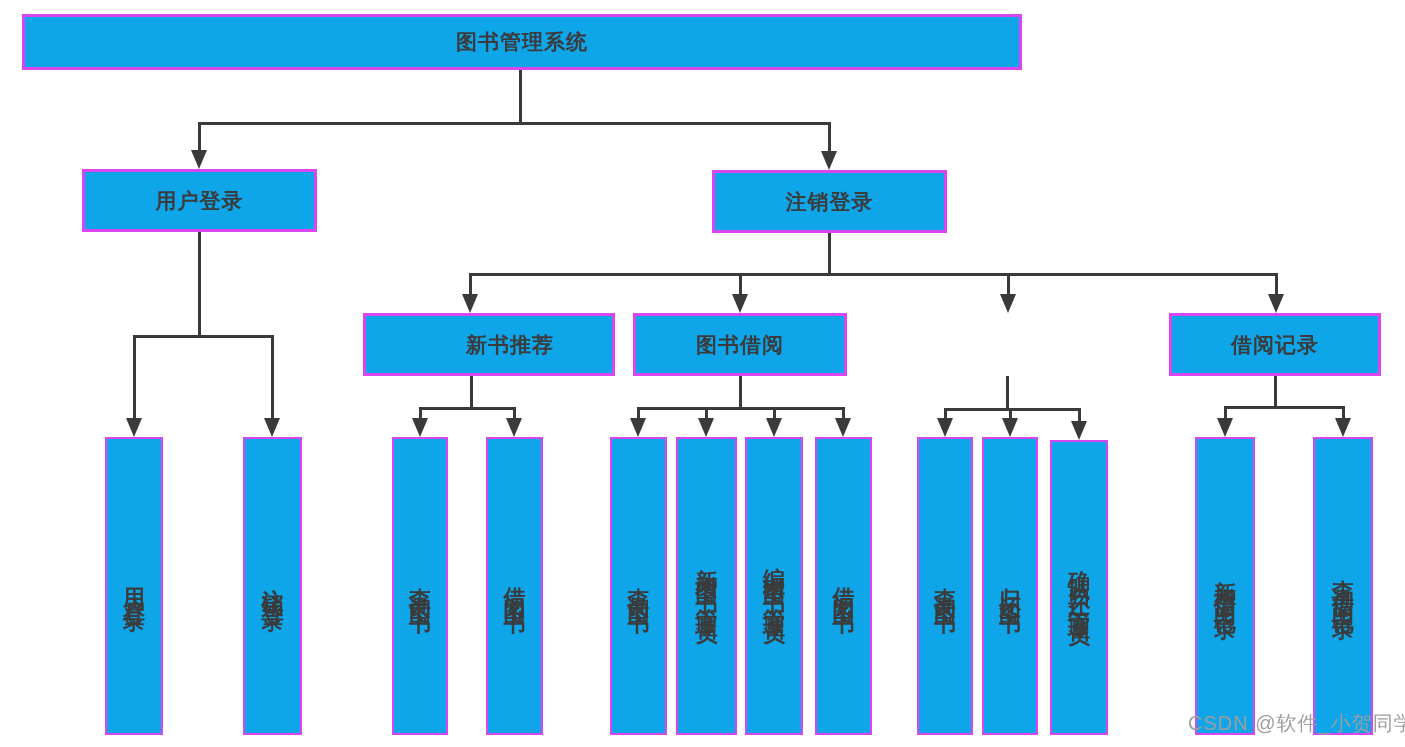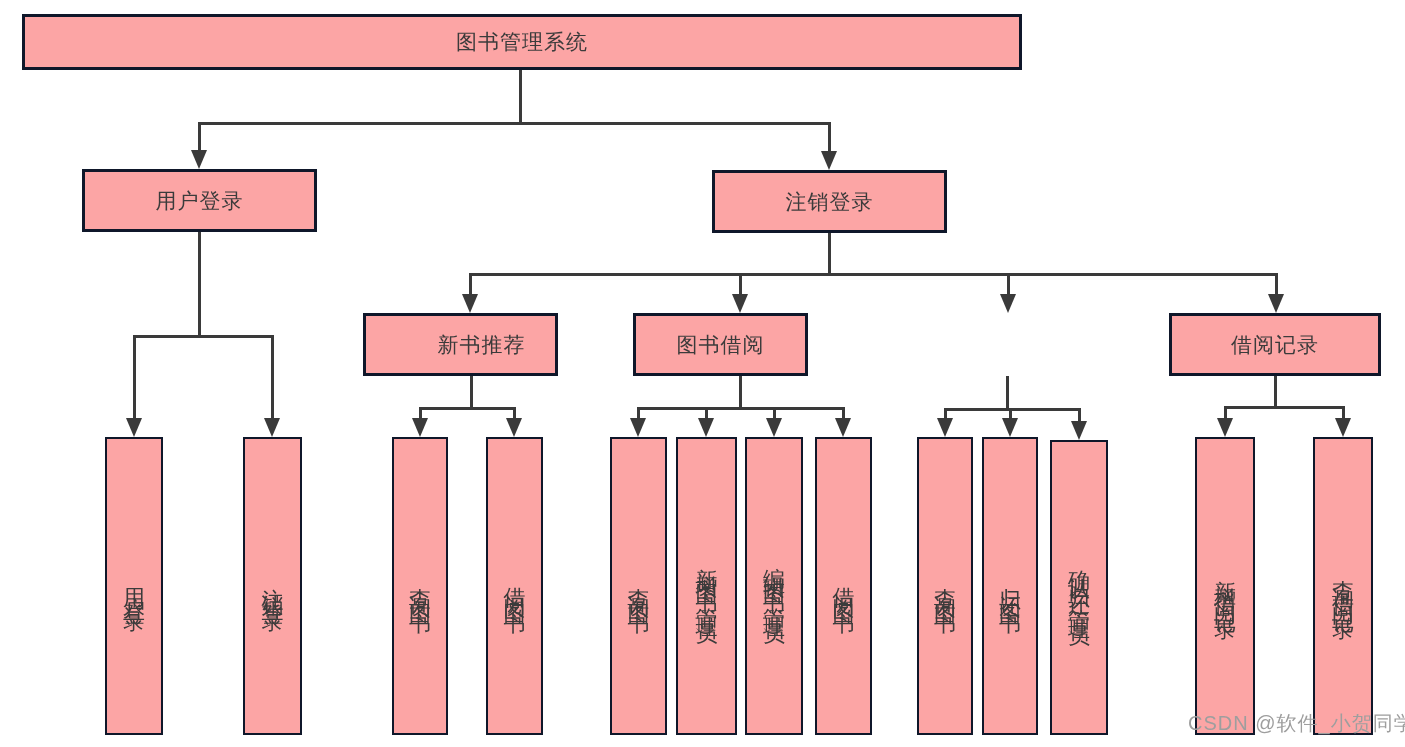--- a/index.html
+++ b/index.html
@@ -6,27 +6,28 @@
   #canvas{
     position:relative;
     width:1405px;height:747px;
     background:#ffffff;
     font-family:"Liberation Sans",sans-serif;
     overflow:hidden;
   }
   .box{
     position:absolute;
     box-sizing:border-box;
-    background:#fca5a5;
-    border:3px solid #0f172a;
+    background:#0ea5e9;
+    border:3px solid #d946ef;
     display:flex;
     align-items:center;
     justify-content:center;
     color:#3b3b3b;
     z-index:2;
+    font-weight:bold;
   }
   .hbox{
     font-size:21px;
     letter-spacing:1px;
     white-space:nowrap;
   }
   .vbox{
     border-width:2.5px;
     writing-mode:vertical-rl;
     text-orientation:mixed;
@@ -56,22 +57,22 @@
 </head>
 <body>
 
 <div id="canvas">
 
   <div class="box hbox" style="left:22px;top:14px;width:1000px;height:56px;">图书管理系统</div>
 
   <div class="box hbox" style="left:82px;top:169px;width:235px;height:63px;">用户登录</div>
   <div class="box hbox" style="left:712px;top:170px;width:235px;height:63px;">注销登录</div>
 
-  <div class="box hbox" style="left:363px;top:313px;width:195px;height:63px;padding-left:42px;">新书推荐</div>
-  <div class="box hbox" style="left:633px;top:313px;width:175px;height:63px;">图书借阅</div>
+  <div class="box hbox" style="left:363px;top:313px;width:252px;height:63px;padding-left:42px;">新书推荐</div>
+  <div class="box hbox" style="left:633px;top:313px;width:214px;height:63px;">图书借阅</div>
   <div class="box hbox" style="left:1169px;top:313px;width:212px;height:63px;">借阅记录</div>
 
   <div class="box vbox" style="left:105px;top:437px;width:58px;height:298px;">用户登录</div>
   <div class="box vbox" style="left:243px;top:437px;width:59px;height:298px;">注销登录</div>
 
   <div class="box vbox" style="left:392px;top:437px;width:56px;height:298px;">查询图书</div>
   <div class="box vbox" style="left:486px;top:437px;width:57px;height:298px;">借阅图书</div>
 
   <div class="box vbox" style="left:610px;top:437px;width:57px;height:298px;">查询图书</div>
   <div class="box vbox" style="left:676px;top:437px;width:61px;height:298px;">新增图书（管理员）</div>

